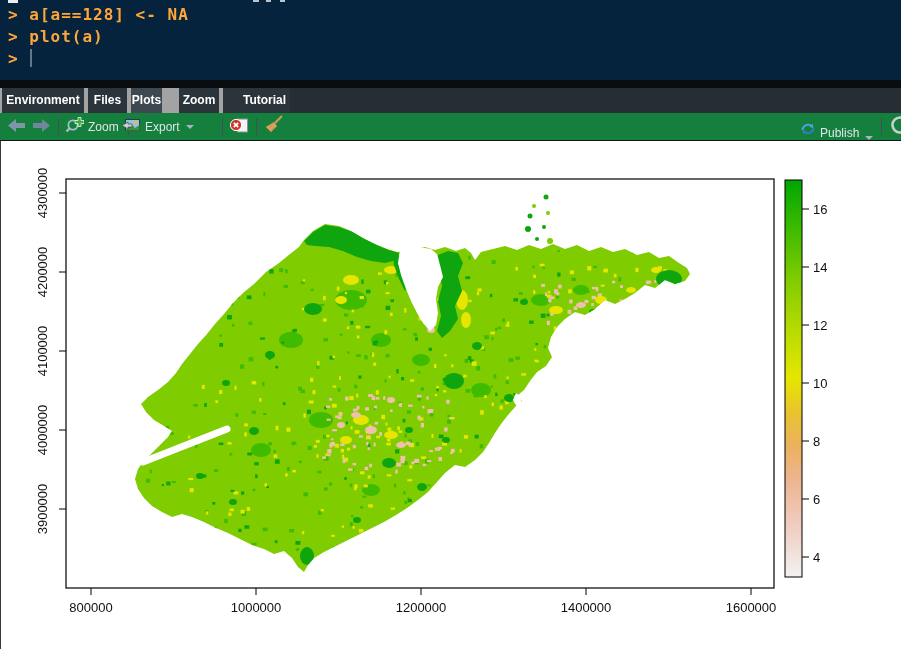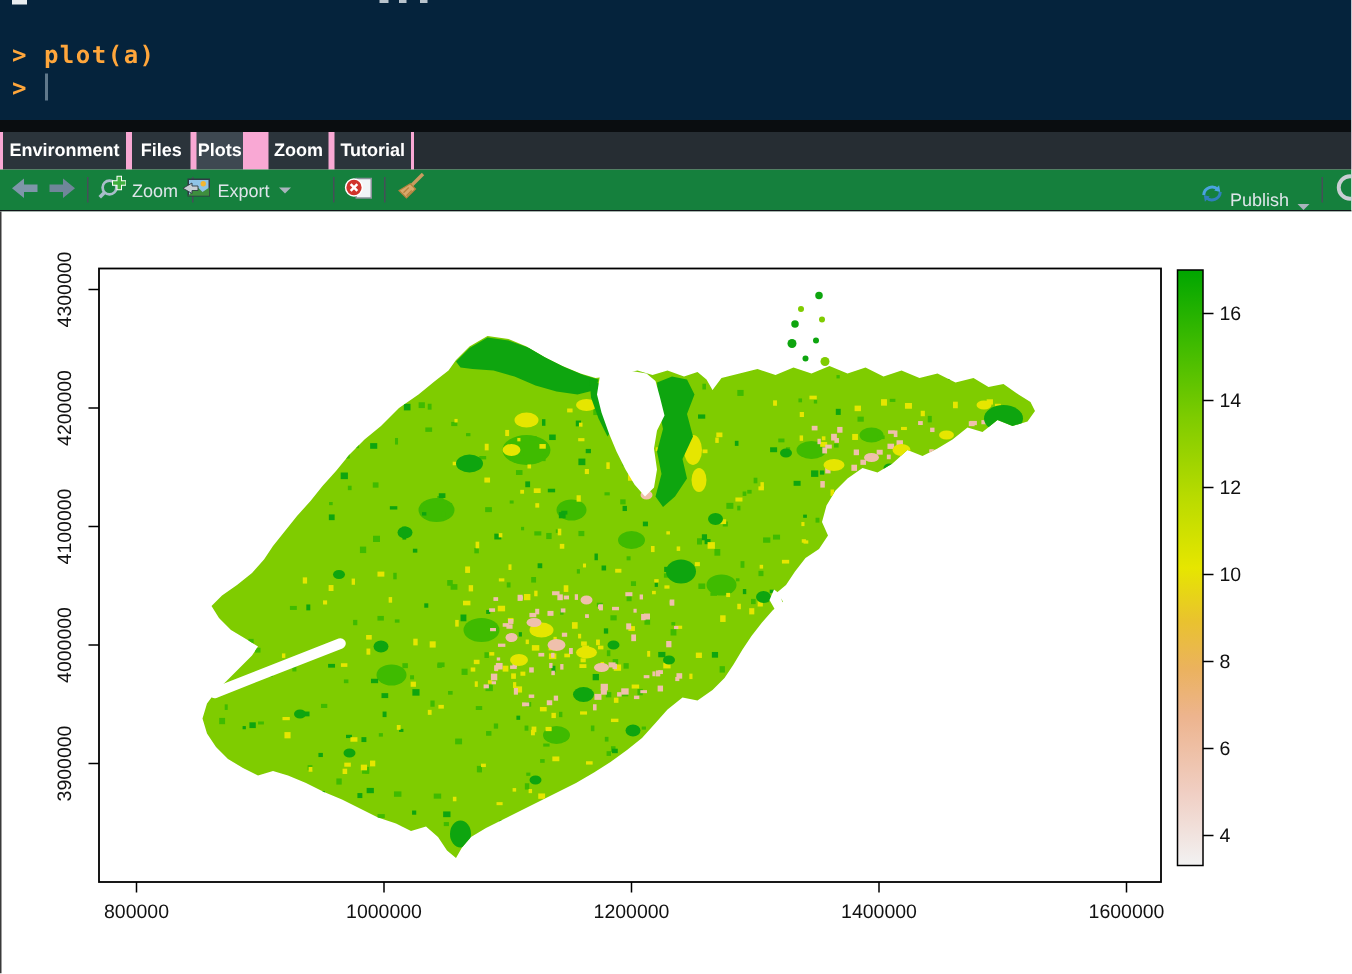--- a/index.html
+++ b/index.html
@@ -14,29 +14,29 @@
   .cursor{display:inline-block;width:2px;height:18px;background:#60788B;margin-left:11px;
           vertical-align:-3px;}
   .frag{position:absolute;top:0;}
   .frag-a{left:8px;width:10px;height:3px;background:#E9EDF0;}
   .frag-b{left:253px;width:6px;height:2px;background:#B9C3CC;}
   .frag-c{left:266px;width:5px;height:2px;background:#B9C3CC;}
   .frag-d{left:280px;width:5px;height:2px;background:#B9C3CC;}
   
   .strip{position:absolute;left:0;top:80px;width:901px;height:8px;background:#0A0D10;}
   
-  .tabbar{position:absolute;left:0;top:88px;width:901px;height:25px;background:#f9a8d4;}
+  .tabbar{position:absolute;left:0;top:88px;width:901px;height:25px;background:#a3a3a3;}
   .tabfill{position:absolute;left:276px;top:0;width:625px;height:25px;background:#262D33;}
   .tab{position:absolute;top:0;height:25px;line-height:25px;text-align:center;color:#FFFFFF;
        font-size:12px;font-weight:600;background:#2B343B;cursor:default;}
   .tab-0{left:2px;width:82px;}
   .tab-1{left:88px;width:39px;}
   .tab-2{left:131px;width:31px;}
   .tab-3{left:179px;width:40px;}
-  .tab-4{left:223px;width:51px;}
+  .tab-4{left:223px;width:51px;padding-left:16px;}
   .tab.active{background:#3E4851;}
   .winbtn{position:absolute;box-sizing:border-box;}
   .minbtn{left:842px;top:97px;width:17px;height:10px;border:1px solid #AEB7BE;
           border-bottom:4px solid #E9EDF0;}
   .maxbtn{left:862px;top:94px;width:15px;height:13px;border:1px solid #E9EDF0;
           border-top:3px solid #E9EDF0;}
   
   .toolbar{position:absolute;left:0;top:113px;width:901px;height:27px;background:#15803d;
            border-bottom:1px solid #101519;color:#DFE5EA;font-size:12px;}
   .titem{position:absolute;top:0;height:27px;display:flex;align-items:center;}
@@ -50,20 +50,21 @@
   .plot-pane svg{display:block;}
 </style>
 </head>
 <body>
 
 <div class="console">
   <div class="frag frag-a"></div>
   <div class="frag frag-b"></div>
   <div class="frag frag-c"></div>
   <div class="frag frag-d"></div>
+  <div class="console-line cl-0">&gt; a[a==128] &lt;- NA</div>
   <div class="console-line cl-1">&gt; plot(a)</div>
   <div class="console-line cl-2"><span>&gt;</span><span class="cursor"></span></div>
 </div>
 
 <div class="strip"></div>
 
 <div class="tabbar">
   <div class="tabfill"></div>
   <div class="tab tab-0">Environment</div>
   <div class="tab tab-1">Files</div>

